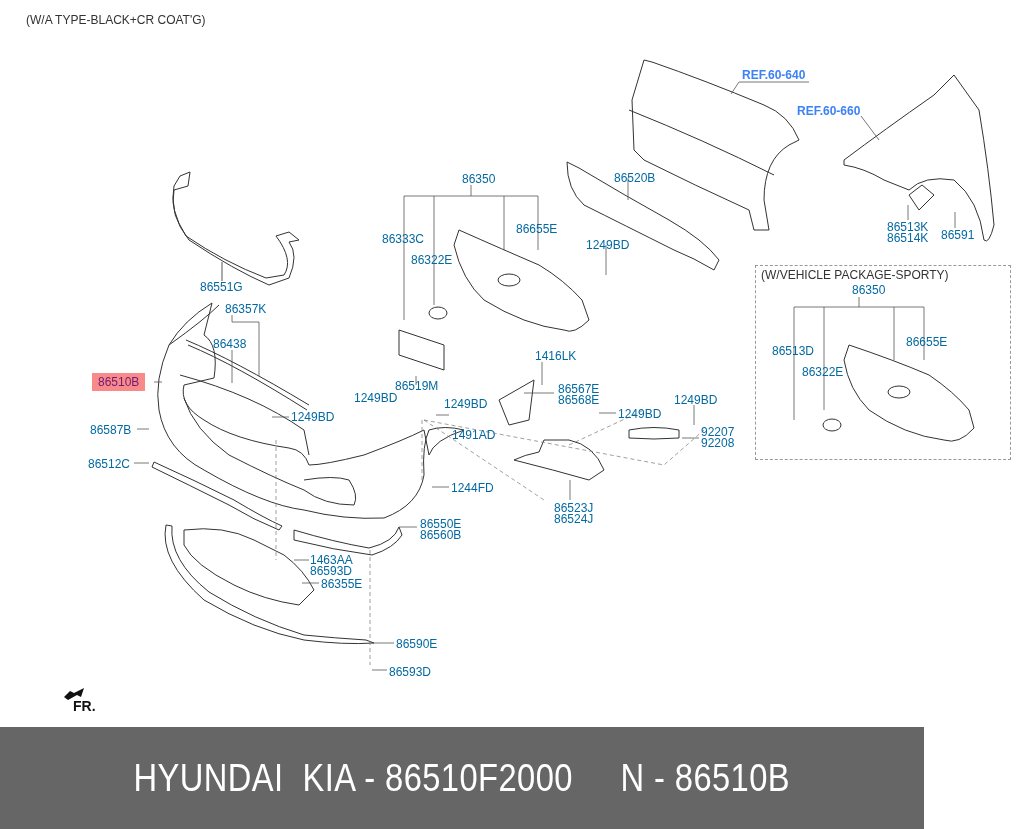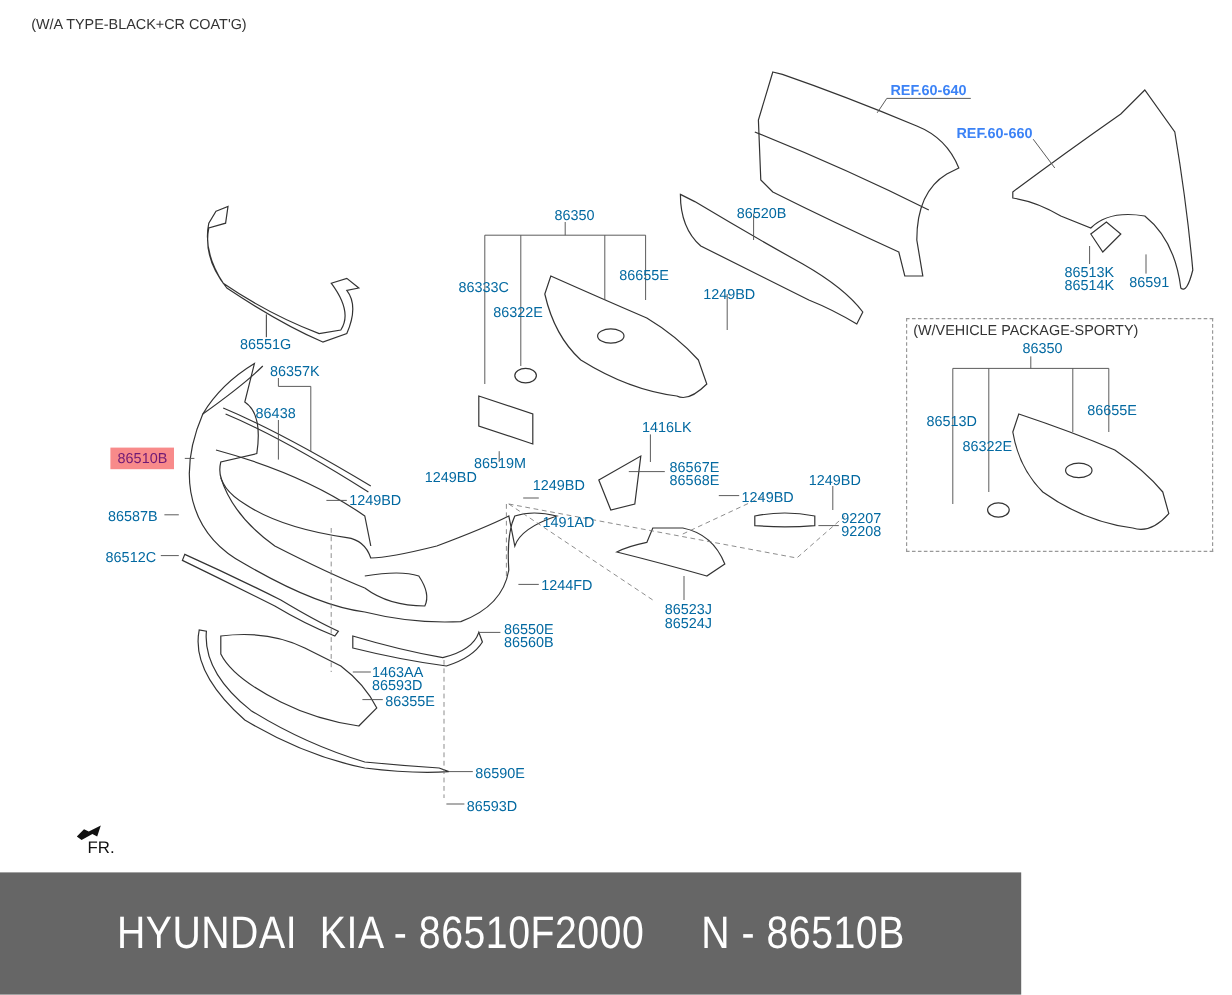--- a/index.html
+++ b/index.html
@@ -7,22 +7,22 @@
          font-family:"Liberation Sans", sans-serif; color:#333; }
   #diagram { position:absolute; left:4px; top:0; width:1027px; height:548px; }
   .lbl { position:absolute; font-size:12px; line-height:12px; color:#0369a1; white-space:nowrap; }
   .lbl.multi { line-height:11px; }
   .hl { background:#f88a8a; color:#701a75; padding:3px 6px; }
   .title { position:absolute; left:22px; top:13px; font-size:12px; color:#333; }
   .ref { position:absolute; font-size:12px; color:#3b82f6; font-weight:bold; }
   .sporty-box { position:absolute; left:751px; top:265px; width:254px; height:193px;
                 border:1px dashed #999; }
   .sporty-title { position:absolute; left:757px; top:268px; font-size:12px; }
-  .fr { position:absolute; left:33px; top:698px; font-size:14px; font-weight:normal; color:#111;padding-left:36px; }
-  #banner { position:absolute; left:0; top:727px; width:851px; height:102px; background:#666666;
+  .fr { position:absolute; left:33px; top:698px; font-size:14px; font-weight:bold; color:#111;padding-left:36px; }
+  #banner { position:absolute; left:0; top:727px; width:924px; height:102px; background:#666666;
             display:flex; align-items:center; justify-content:center; }
   #banner span { color:#fff; font-size:38px; letter-spacing:0.5px; font-family:"Liberation Sans", sans-serif;
                  transform:scaleX(0.86); display:inline-block; white-space:pre; }
   svg { position:absolute; left:0; top:0; }
 </style>
 </head>
 <body>
 
 <div id="diagram">
   <svg width="1027" height="727" viewBox="0 0 1027 727">

